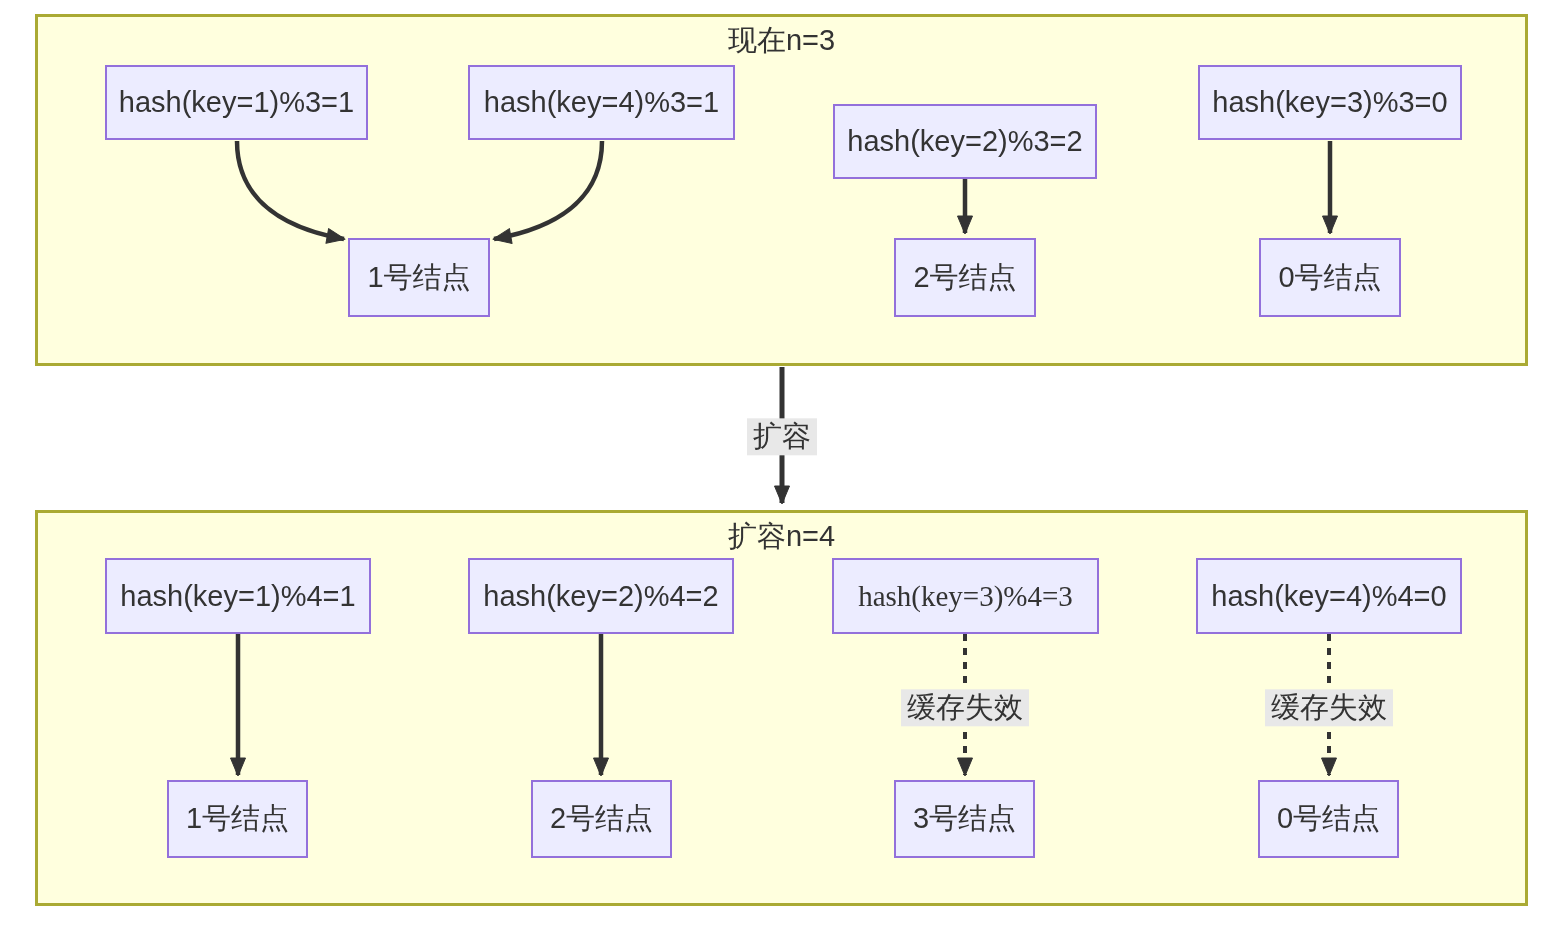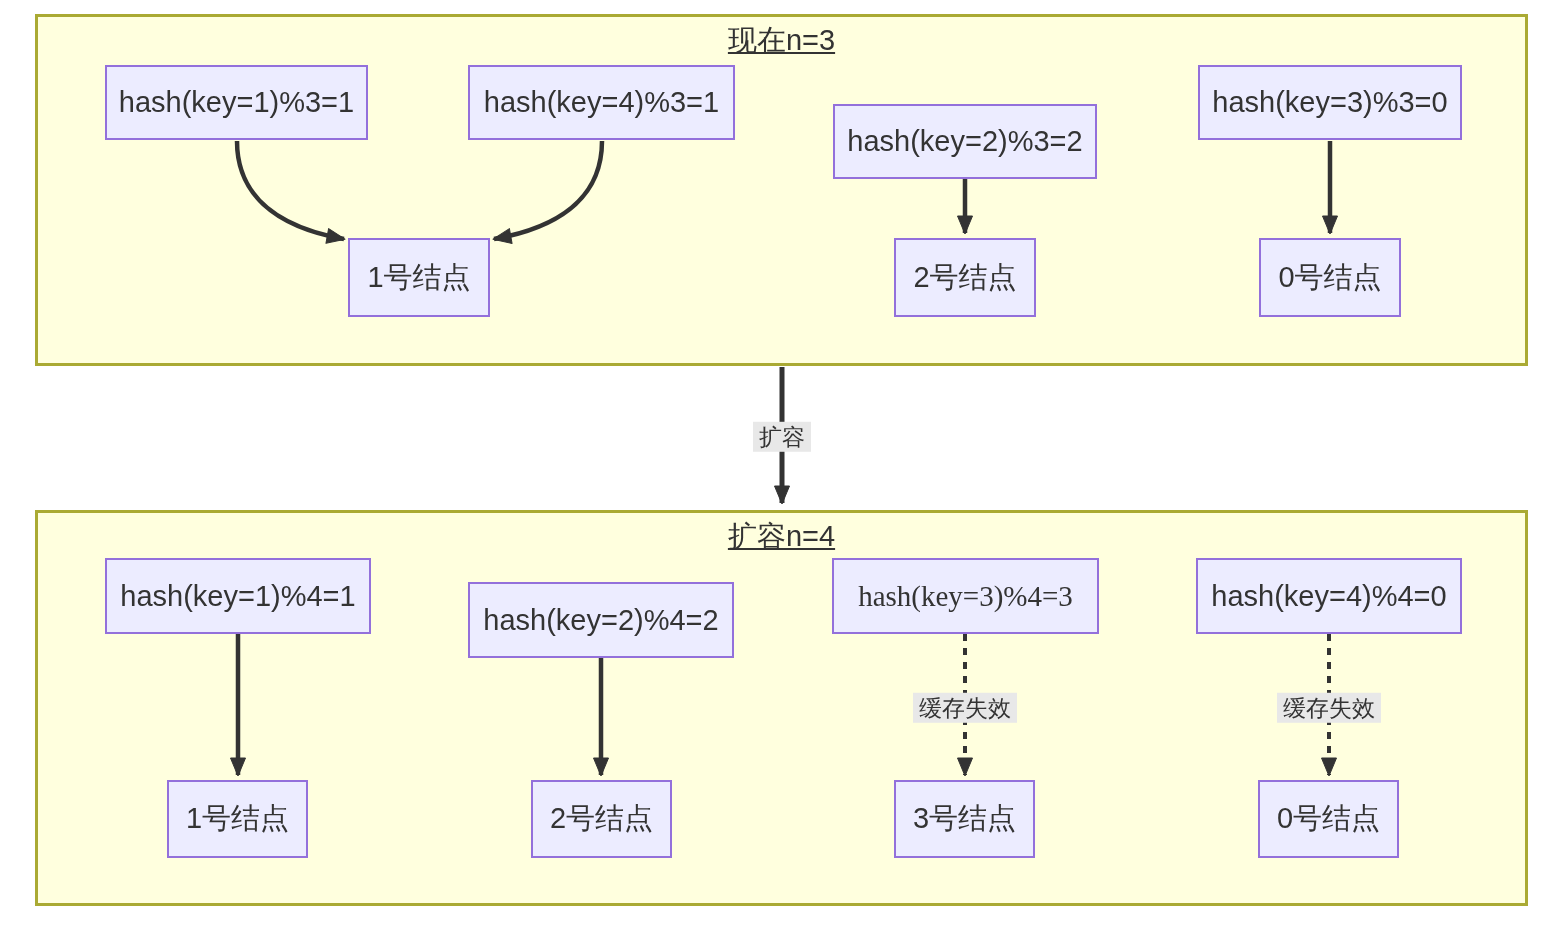--- a/index.html
+++ b/index.html
@@ -27,21 +27,20 @@
     border:3px solid var(--panel-border);
     box-sizing:border-box;
   }
   .panel-title{
     position:absolute;
     left:0;right:0;top:7px;
     text-align:center;
     font-size:29px;
     line-height:1.15;
     color:var(--text-color);
-    text-decoration:underline;
   }
   .box{
     position:absolute;
     background:var(--box-fill);
     border:2px solid var(--box-border);
     box-sizing:border-box;
     display:flex;
     align-items:center;
     justify-content:center;
     font-size:29px;
@@ -60,21 +59,21 @@
     stroke-width:4.5px;
   }
   .edge.thick{stroke-width:5px;}
   .edge.dashed{stroke-dasharray:7 7;stroke-width:4px;}
   .arrowhead{fill:var(--edge-color);stroke:var(--edge-color);stroke-linejoin:round;}
   .edge-label{
     position:absolute;
     transform:translate(-50%,-50%);
     background:var(--edge-label-bg);
     padding:2px 6px;
-    font-size:23px;
+    font-size:29px;
     line-height:1.15;
     white-space:nowrap;
     color:var(--text-color);
   }
 </style>
 </head>
 <body>
 
 <div class="canvas">
 
@@ -111,21 +110,21 @@
   <div class="box" style="left:833px;top:65px;width:264px;height:75px;margin-top:39px;">hash(key=2)%3=2</div>
   <div class="box" style="left:1198px;top:65px;width:264px;height:75px;">hash(key=3)%3=0</div>
 
   <div class="box" style="left:348px;top:238px;width:142px;height:79px;">1号结点</div>
   <div class="box" style="left:894px;top:238px;width:142px;height:79px;">2号结点</div>
   <div class="box" style="left:1259px;top:238px;width:142px;height:79px;">0号结点</div>
 
   <div class="edge-label" style="left:782px;top:437px;">扩容</div>
 
   <div class="box" style="left:105px;top:558px;width:266px;height:76px;">hash(key=1)%4=1</div>
-  <div class="box" style="left:468px;top:558px;width:266px;height:76px;margin-top:24px;">hash(key=2)%4=2</div>
+  <div class="box" style="left:468px;top:558px;width:266px;height:76px;">hash(key=2)%4=2</div>
   <div class="box" style="left:832px;top:558px;width:267px;height:76px;font-family:Liberation Serif, serif;">hash(key=3)%4=3</div>
   <div class="box" style="left:1196px;top:558px;width:266px;height:76px;">hash(key=4)%4=0</div>
 
   <div class="edge-label" style="left:965px;top:708px;">缓存失效</div>
   <div class="edge-label" style="left:1329px;top:708px;">缓存失效</div>
 
   <div class="box" style="left:167px;top:780px;width:141px;height:78px;">1号结点</div>
   <div class="box" style="left:531px;top:780px;width:141px;height:78px;">2号结点</div>
   <div class="box" style="left:894px;top:780px;width:141px;height:78px;">3号结点</div>
   <div class="box" style="left:1258px;top:780px;width:141px;height:78px;">0号结点</div>

